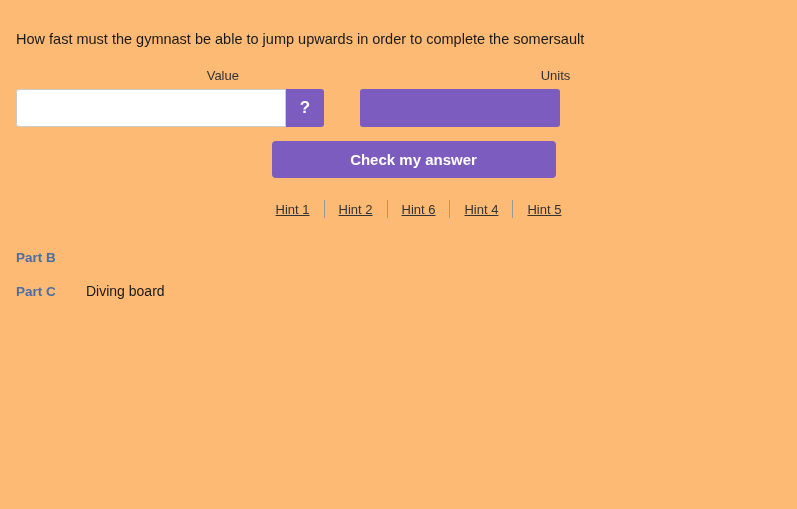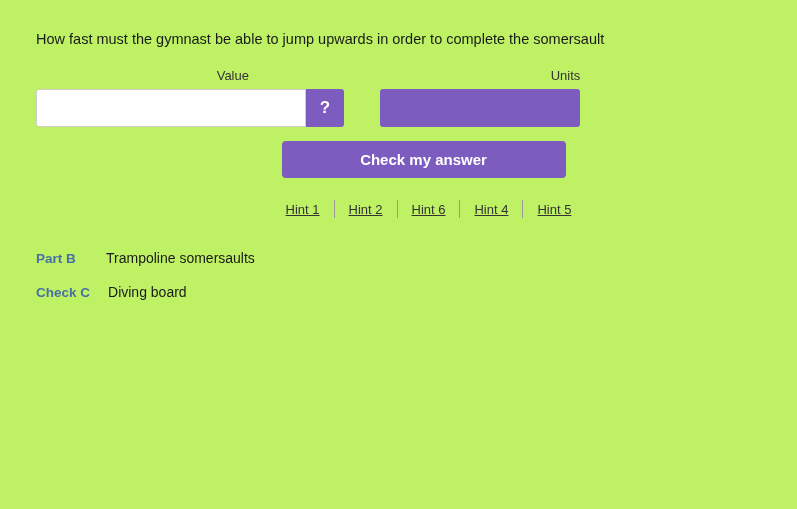--- a/index.html
+++ b/index.html
@@ -12,22 +12,22 @@
       background-color: #f0f0f0;
       font-family: Arial, sans-serif;
       font-size: 14px;
       color: #222;
       width: 797px;
       min-height: 509px;
       overflow: hidden;
     }
 
     .main-container {
-      background: #bef264;
-      padding: 28px 36px 20px 36px;
+      background: #fdba74;
+      padding: 28px 36px 20px 16px;
       max-width: 797px;
       min-height: 509px;
     }
 
     .question-text {
       font-size: 14.5px;
       line-height: 1.55;
       color: #1a1a1a;
       margin-bottom: 18px;
       max-width: 700px;
@@ -198,21 +198,20 @@
     <div class="hint-divider"></div>
     <button class="hint-link">Hint 6</button>
     <div class="hint-divider"></div>
     <button class="hint-link">Hint 4</button>
     <div class="hint-divider"></div>
     <button class="hint-link">Hint 5</button>
   </div>
 
   <div class="part-row">
     <span class="part-label">Part B</span>
-    <span class="part-text">Trampoline somersaults</span>
   </div>
 
   <div class="part-row">
-    <span class="part-label part-label-c">Check C</span>
+    <span class="part-label part-label-c">Part C</span>
     <span class="part-text">Diving board</span>
   </div>
 
 </div>
 
 </body></html>

